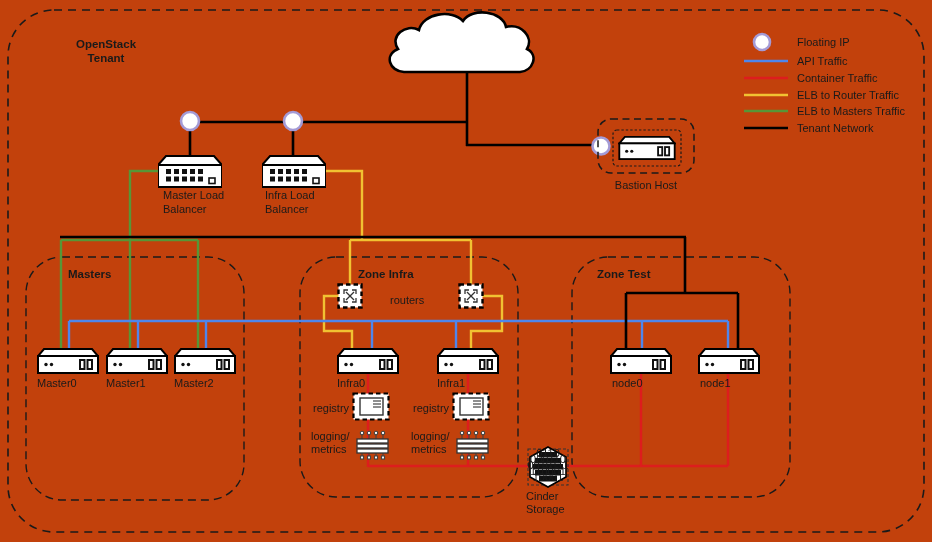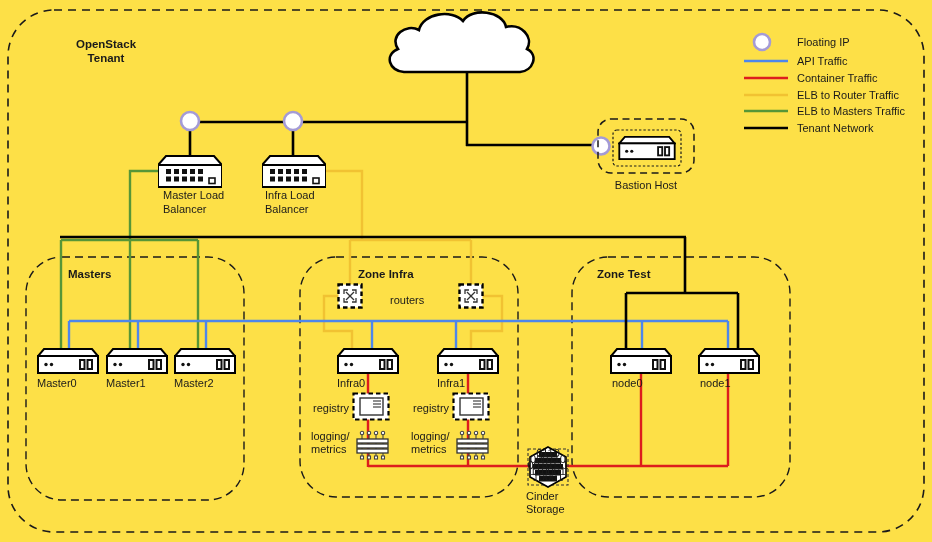--- a/index.html
+++ b/index.html
@@ -1,16 +1,16 @@
 <!DOCTYPE html>
 <html><head>
 <meta charset="utf-8">
 <style>
   html,body{margin:0;padding:0;background:#ffffff;}
-  .canvas{position:relative;width:932px;height:542px;background:#fde047;
+  .canvas{position:relative;width:932px;height:542px;background:#c2410c;
           font-family:"Liberation Sans",sans-serif;overflow:hidden;text-align:right;}
   svg text{font-family:"Liberation Sans",sans-serif;font-size:11px;fill:#1a1a1a;}
   svg text.bold{font-weight:bold;font-size:11.5px;}
   .ln{fill:none;stroke-width:2.4;}
   .lnb{fill:none;stroke:#000;stroke-width:2.6;}
   .zone{fill:none;stroke:#1a1a1a;stroke-width:1.4;stroke-dasharray:8 5;}
   .outer{fill:none;stroke:#1a1a1a;stroke-width:1.6;stroke-dasharray:8 6;}
   .icon-stroke{stroke:#000;fill:#fff;}
 </style>
 </head>

